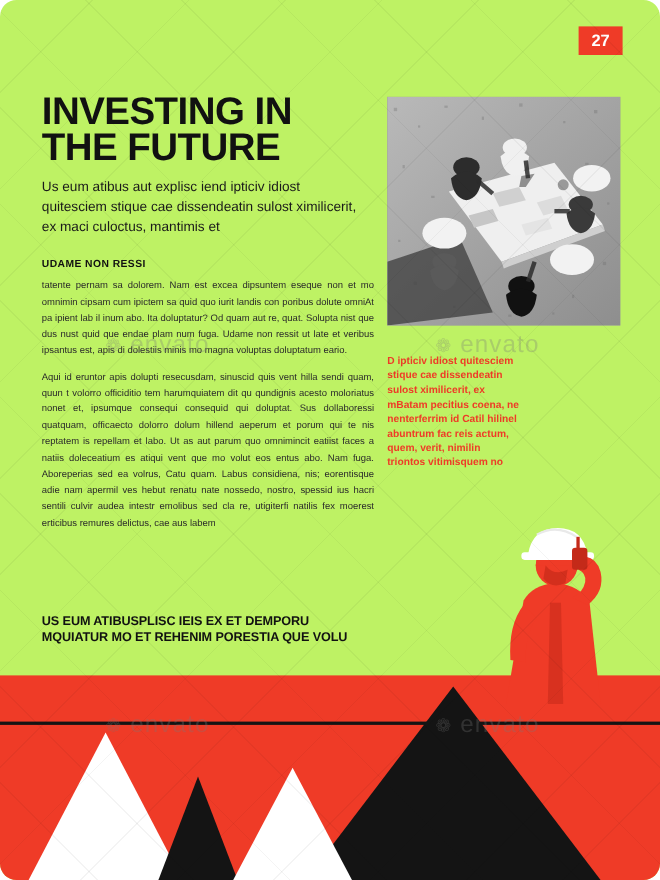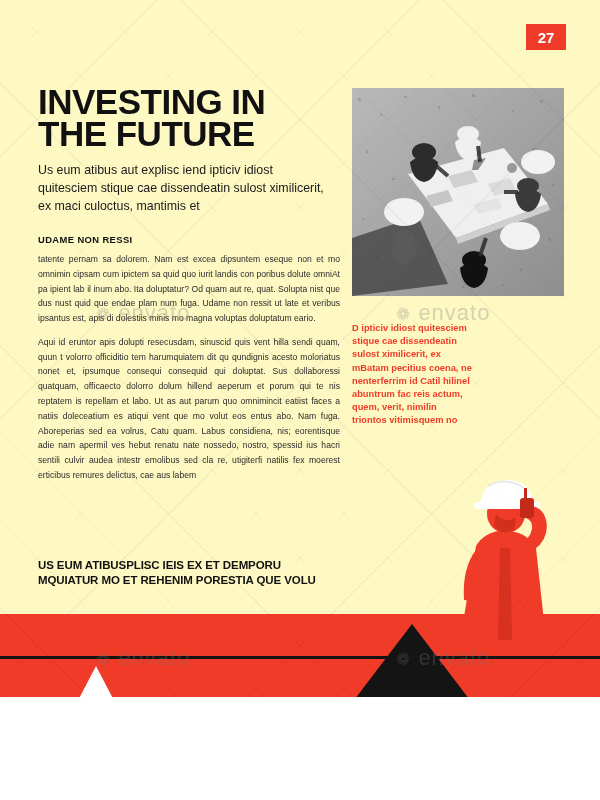--- a/index.html
+++ b/index.html
@@ -6,23 +6,24 @@
     margin: 0;
     padding: 0;
     background: #ffffff;
   }
   body {
     font-family: "Liberation Sans", sans-serif;
   }
   .page {
     position: relative;
     width: 600px;
-    height: 697px;
-    background: #fef9c3;
+    height: 800px;
+    background: #bef264;
     overflow: hidden;
+    border-radius: 15px;
   }
   
   .wm-lines {
     position: absolute;
     inset: 0;
     background-image:
       repeating-linear-gradient(45deg, rgba(0,0,0,0.045) 0px, rgba(0,0,0,0.045) 1px, rgba(0,0,0,0) 1px, rgba(0,0,0,0) 62px),
       repeating-linear-gradient(-45deg, rgba(0,0,0,0.045) 0px, rgba(0,0,0,0.045) 1px, rgba(0,0,0,0) 1px, rgba(0,0,0,0) 62px);
     pointer-events: none;
     z-index: 40;

